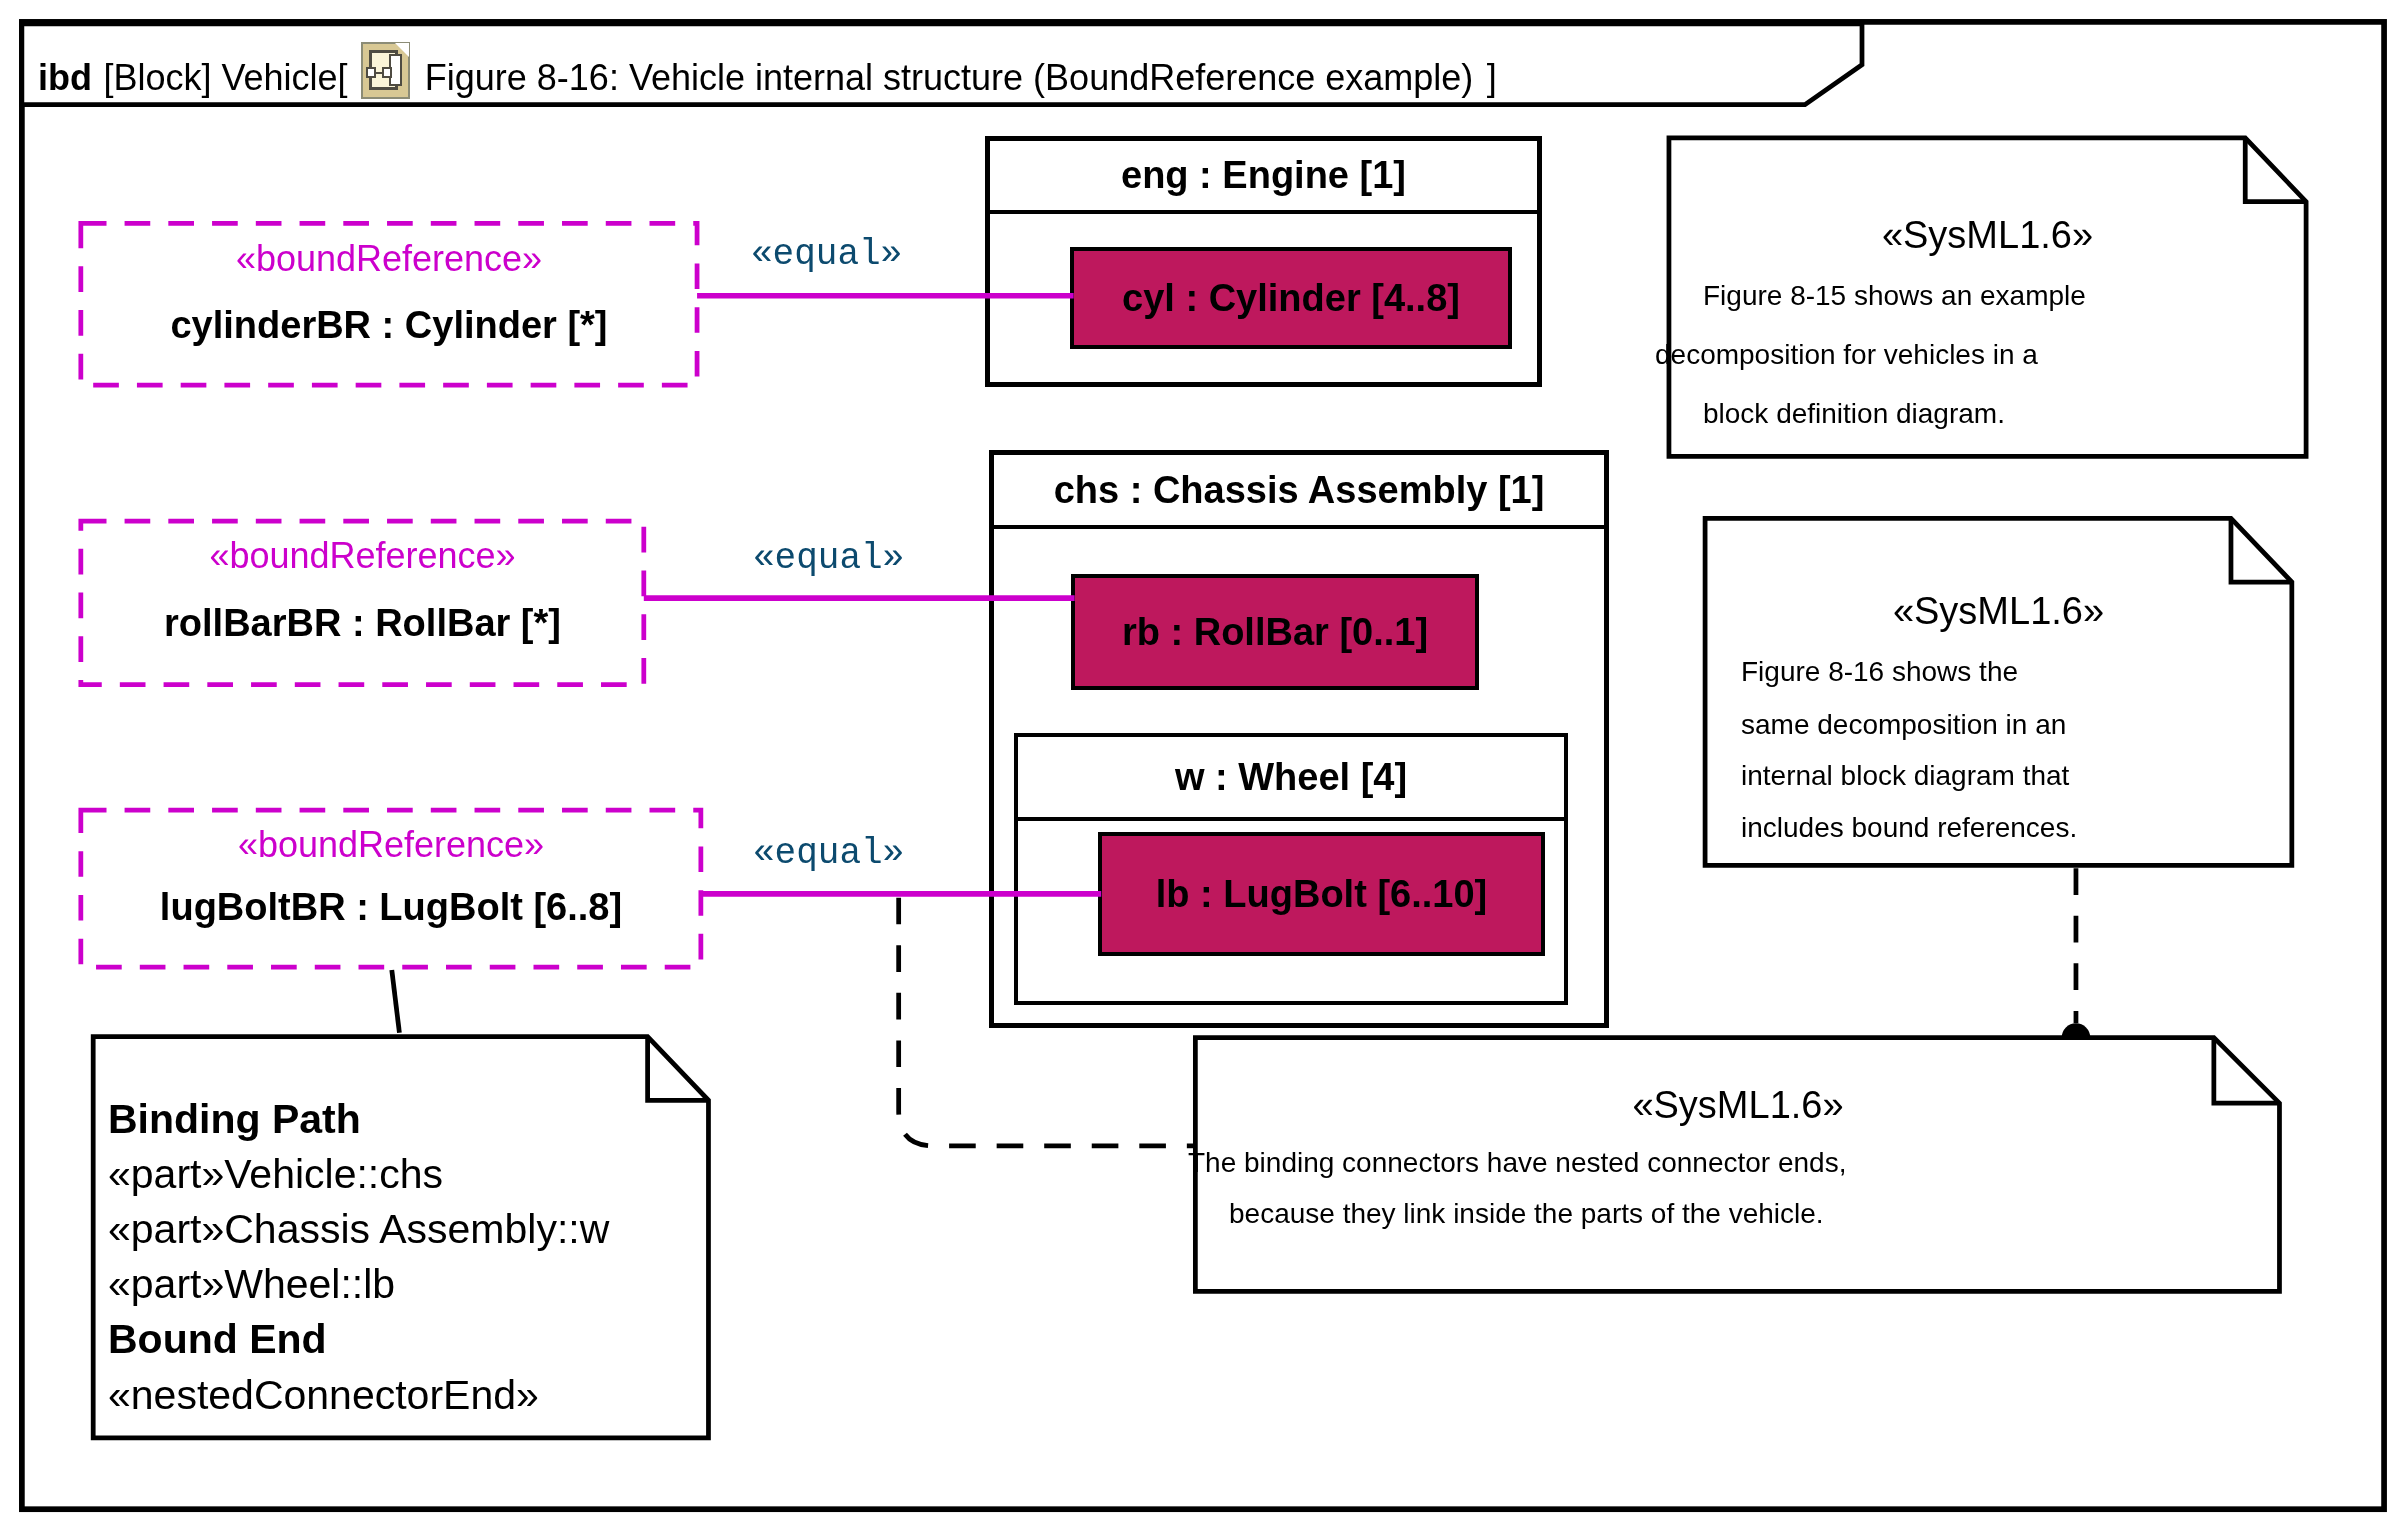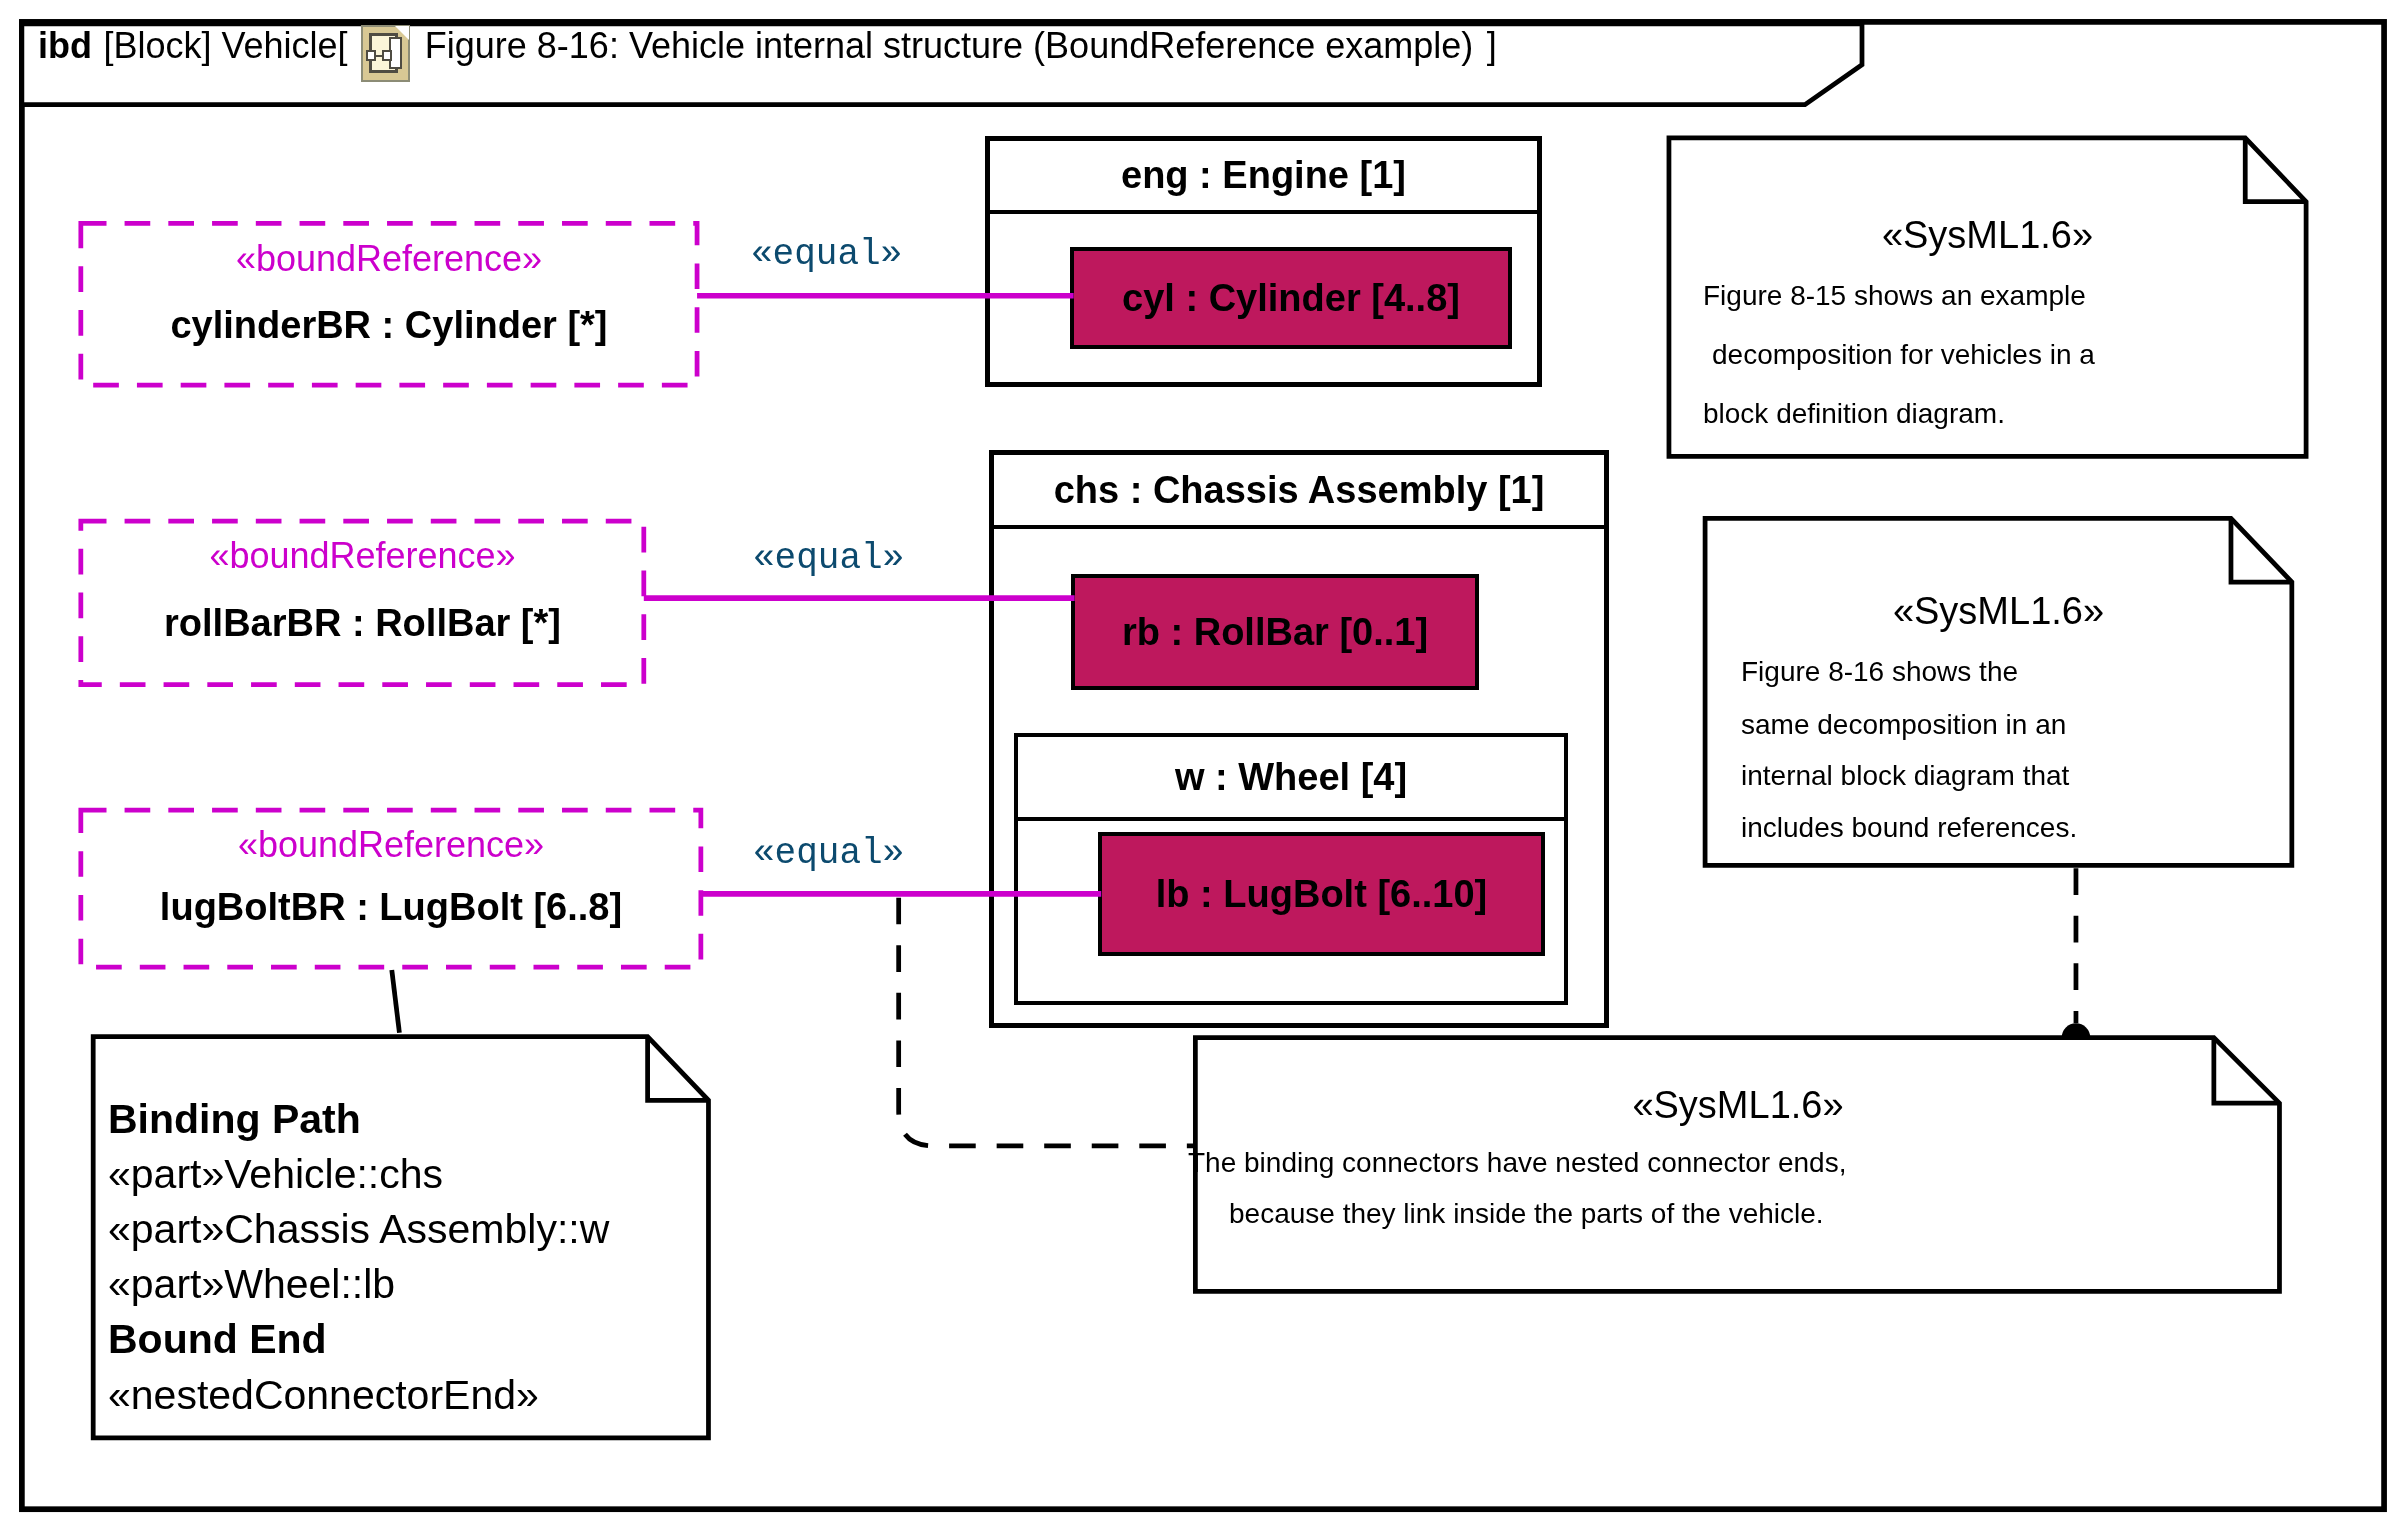--- a/index.html
+++ b/index.html
@@ -17,21 +17,21 @@
   .part{position:absolute;border:4.8px solid #000;background:#be185d;box-sizing:border-box;
     display:flex;align-items:center;justify-content:center;font-weight:bold;font-size:38px;}
   .abs{position:absolute;box-sizing:border-box;}
   .stereo{color:#CC00CC;font-size:36px;text-align:center;}
   .brname{font-weight:bold;font-size:38px;text-align:center;}
   .equal-label{position:absolute;width:219px;text-align:left;color:#0c4a6e;font-size:36px;font-family:Liberation Mono, monospace;}
   .note-stereo{position:absolute;text-align:center;font-size:38px;}
   .note-line{position:absolute;font-size:28px;white-space:nowrap;}
   .note-line.big{font-size:41px;}
   .note-line.bold{font-weight:bold;}
-  .tabbar{position:absolute;left:38px;top:25px;height:74px;display:flex;align-items:flex-start;
+  .tabbar{position:absolute;left:38px;top:25px;height:74px;display:flex;align-items:flex-end;
     font-size:36px;white-space:nowrap;}
   .tabbar .kw{font-weight:bold;margin-right:11.4px;}
   .diagram-icon{position:relative;width:49px;height:57px;background:#D8C894;
     border:2.9px solid #8C8C76;margin:0 15px 0 13.3px;box-sizing:border-box;flex:0 0 auto;}
   .diagram-icon .fold{position:absolute;right:-1px;top:-1px;width:0;height:0;
     border-top:14.3px solid #ffffff;border-left:14.3px solid transparent;}
   .diagram-icon .inner{position:absolute;left:6.7px;top:5.7px;width:28.5px;height:40px;
     background:#FBF5D8;border:3.8px solid #4F4C42;box-sizing:border-box;}
   .diagram-icon .page{position:absolute;right:5.7px;top:9.5px;width:13.3px;height:32px;
     background:#fff;border:2.9px solid #4F4C42;box-sizing:border-box;}
@@ -127,21 +127,21 @@
 
     <div class="abs stereo" style="left:81px;top:824px;width:620px">«boundReference»</div>
     <div class="abs brname" style="left:81px;top:886px;width:620px">lugBoltBR : LugBolt [6..8]</div>
 
     <div class="equal-label" style="left:751px;top:234px">«equal»</div>
     <div class="equal-label" style="left:753px;top:538px">«equal»</div>
     <div class="equal-label" style="left:753px;top:833px">«equal»</div>
 
     <div class="note-stereo" style="left:1669px;top:214px;width:637px">«SysML1.6»</div>
     <div class="note-line" style="left:1703px;top:280px">Figure 8-15 shows an example</div>
-    <div class="note-line" style="left:1712px;top:339px">decomposition for vehicles in a</div>
+    <div class="note-line" style="left:1655px;top:339px">decomposition for vehicles in a</div>
     <div class="note-line" style="left:1703px;top:398px">block definition diagram.</div>
 
     <div class="note-stereo" style="left:1705px;top:590px;width:587px">«SysML1.6»</div>
     <div class="note-line" style="left:1741px;top:656px">Figure 8-16 shows the</div>
     <div class="note-line" style="left:1741px;top:709px">same decomposition in an</div>
     <div class="note-line" style="left:1741px;top:760px">internal block diagram that</div>
     <div class="note-line" style="left:1741px;top:812px">includes bound references.</div>
 
     <div class="note-stereo" style="left:1196px;top:1084px;width:1084px">«SysML1.6»</div>
     <div class="note-line" style="left:1188px;top:1147px">The binding connectors have nested connector ends,</div>

